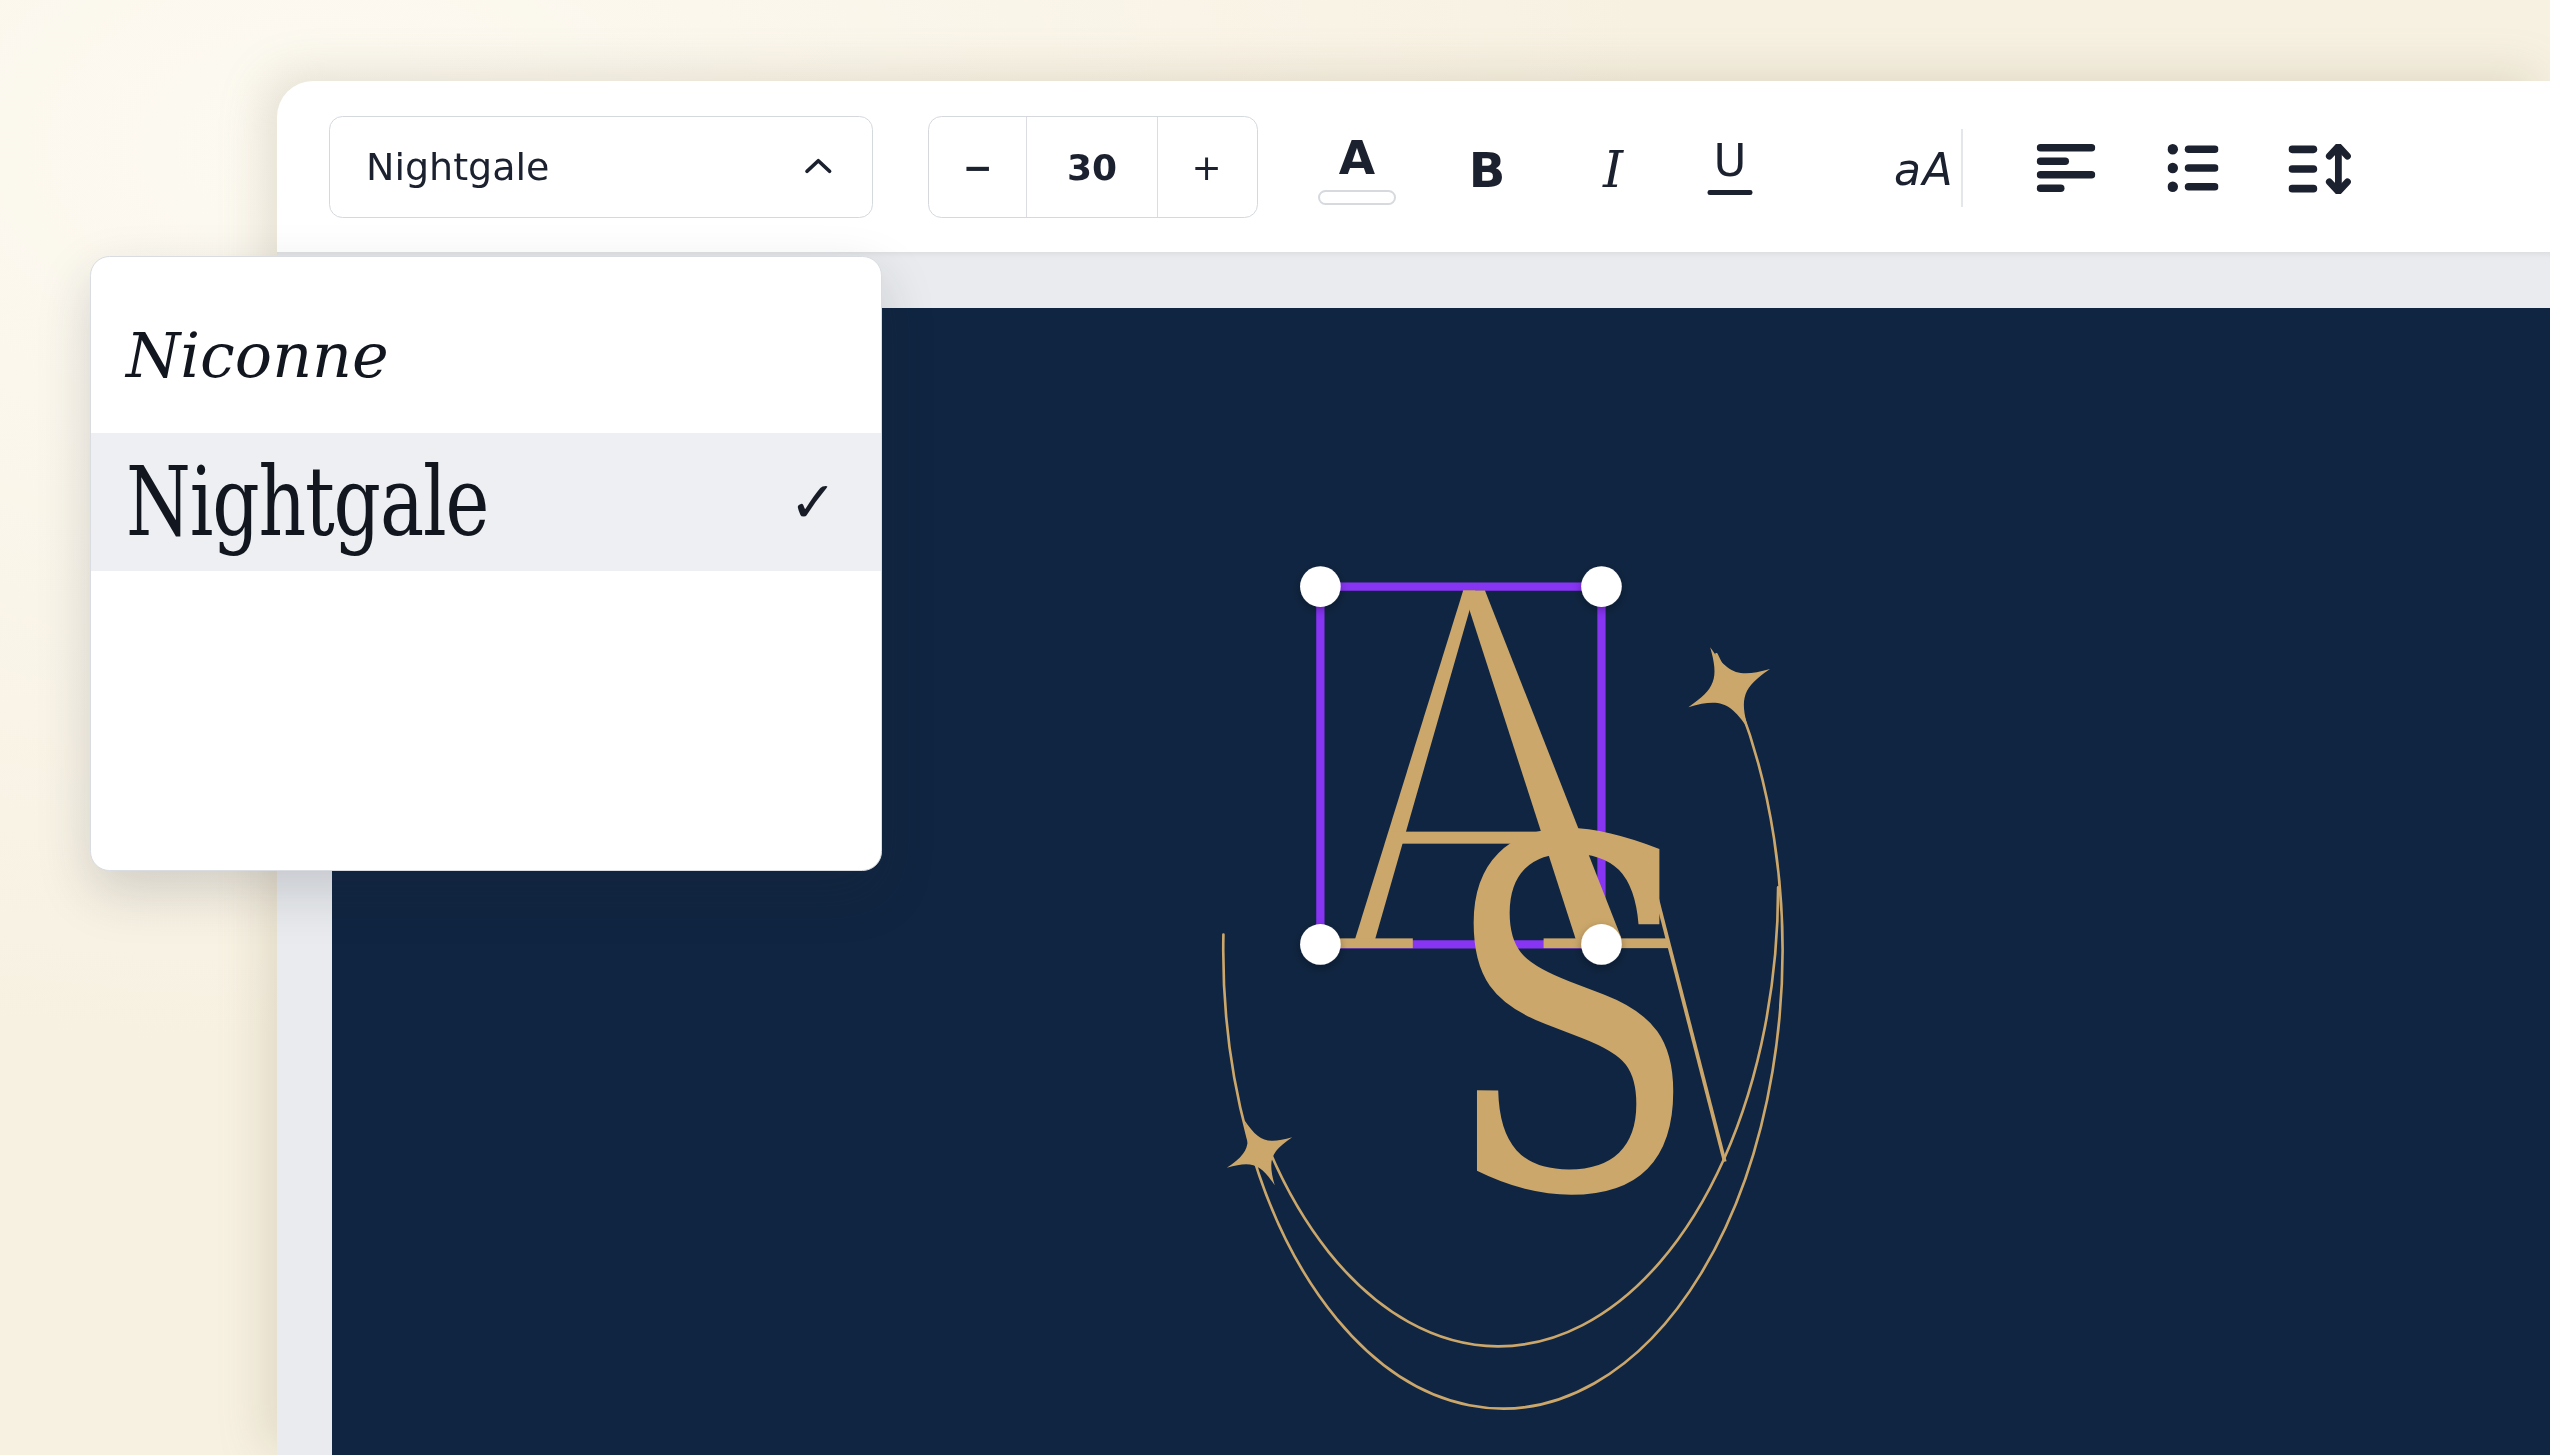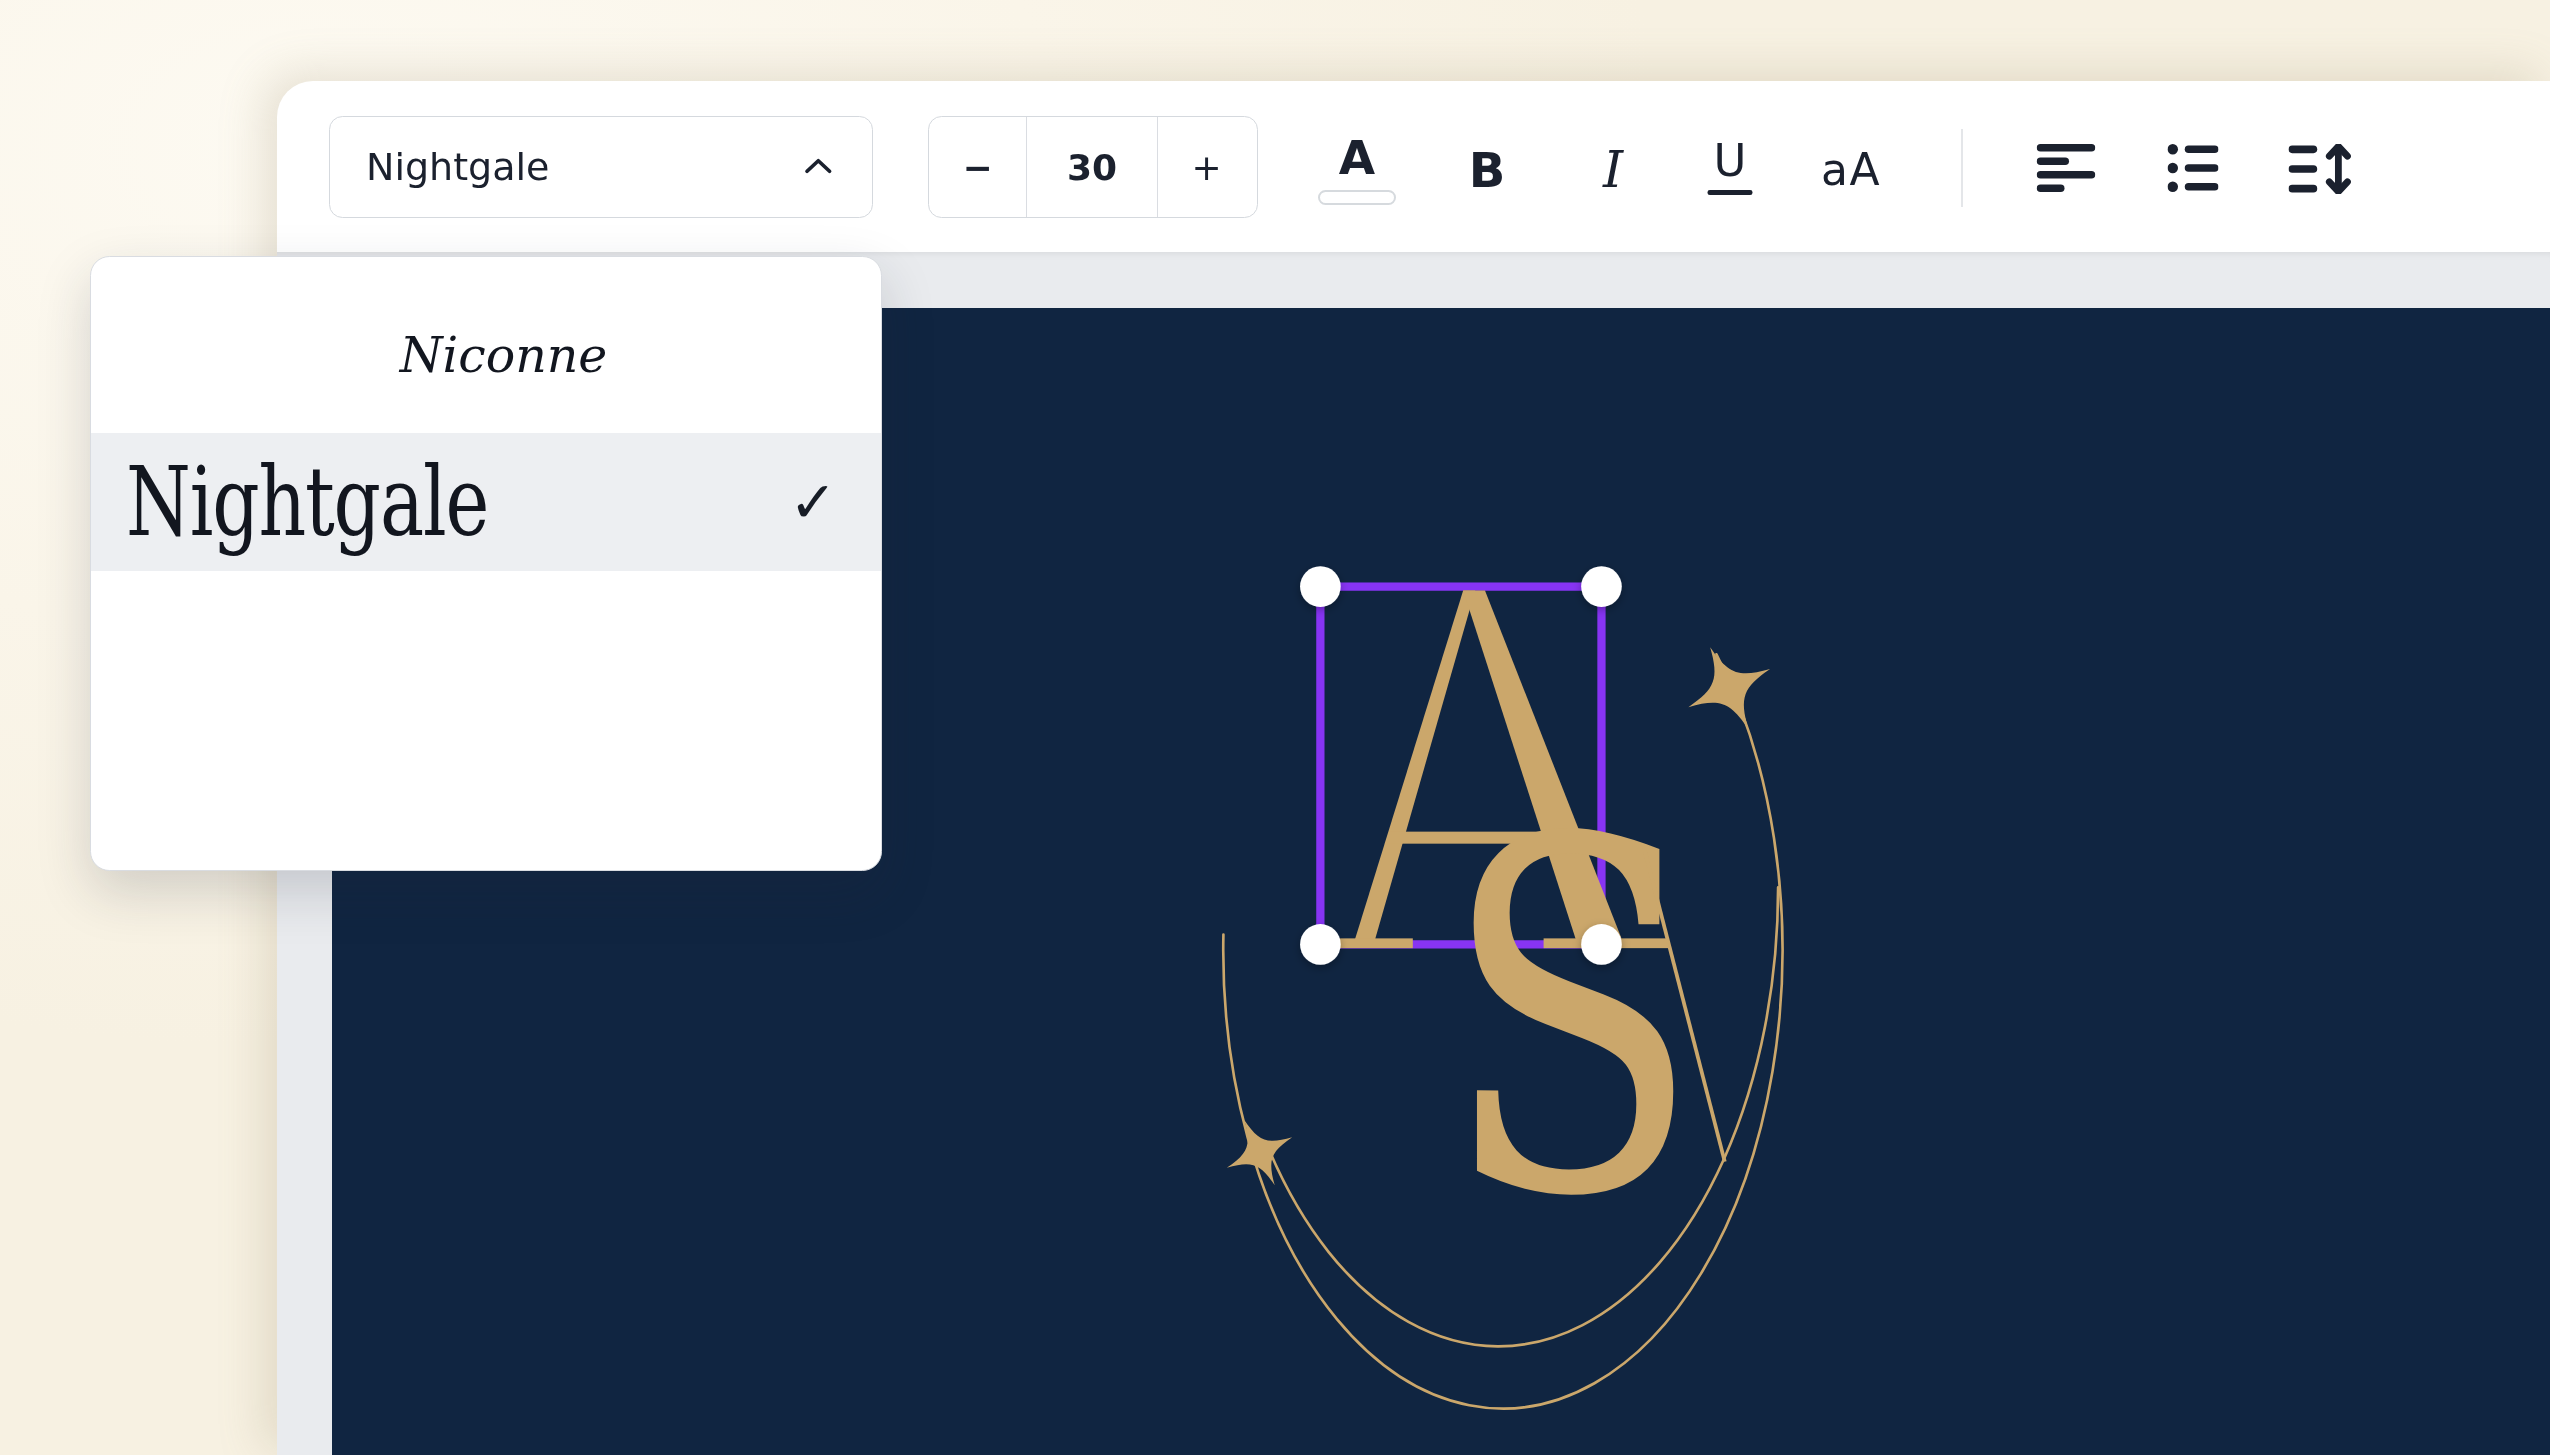--- a/index.html
+++ b/index.html
@@ -45,21 +45,21 @@
   .txt-color .glyph { font-size:47px; font-weight:600; line-height:1; }
   .color-swatch {
     width:78px; height:15px; margin-top:9px;
     background:#ffffff; border:2.3px solid #d6dade; border-radius:7.5px;
   }
   .bold-btn   { left:1210px; } .bold-btn .glyph { font-size:48px; font-weight:900; }
   .italic-btn { left:1336px; } .italic-btn .glyph { font-family:"DejaVu Serif","Liberation Serif",serif; font-style:italic; font-size:51px; font-weight:500; }
   .under-btn  { left:1453px; flex-direction:column; top:44px; }
   .under-btn .glyph { font-size:45px; font-weight:500; line-height:1; }
   .under-bar { width:45px; height:5.3px; background:#1b212e; border-radius:2.3px; margin-top:6.8px; }
-  .case-btn   { left:1574px; } .case-btn .glyph { font-size:44px; font-weight:500; letter-spacing:1.5px; }
+  .case-btn   { left:1647px;font-style:italic; } .case-btn .glyph { font-size:44px; font-weight:500; letter-spacing:1.5px; }
 
   .tb-divider { position:absolute; left:1684px; top:48px; width:2.3px; height:78px; background:#e4e6e9; }
 
   .svg-btn { position:absolute; transform:translateX(-50%); top:63px; }
 
   
   .workspace {
     position:absolute; left:0; top:171px; right:0; bottom:0;
     background:#e9ebee;
     box-shadow:inset 0 7.5px 9px -7.5px rgba(0,0,0,.10);
@@ -71,21 +71,21 @@
   .design-canvas svg { display:block; width:100%; height:100%; }
 
   
   .font-dropdown {
     position:absolute; left:90px; top:256px; width:792px; height:615px;
     background:#ffffff; border:1.5px solid #d9dce1; border-radius:19.5px;
     box-shadow:0 21px 53px rgba(35,38,55,.18);
     z-index:20; overflow:hidden;
   }
   .dd-item { position:absolute; left:0; right:0; display:flex; align-items:center; padding-left:35px; cursor:pointer; color:#12161f; }
-  .dd-niconne  { top:21px;  height:155px; font-family:"DejaVu Serif","Liberation Serif",serif; font-style:italic; font-size:49px;justify-content:center; }
+  .dd-niconne  { top:21px;  height:155px; font-family:"DejaVu Serif","Liberation Serif",serif; font-style:italic; font-size:62px; }
   .dd-nightgale{ top:176px; height:138px; background:#edeff2; }
   .dd-nightgale .dd-label { font-family:"DejaVu Serif","Liberation Serif",serif; font-size:95px; transform:scaleX(.78); transform-origin:left center; letter-spacing:-1.5px; }
   .dd-check { position:absolute; right:44px; top:50%; transform:translateY(-50%); font-size:57px; font-weight:400; color:#171c26; }
   .dd-notable { top:314px; height:135px; font-weight:900; font-size:65px; letter-spacing:0.8px; }
   .dd-nunito  { top:450px; height:150px; font-weight:500; font-size:68px; }
 </style>
 </head>
 <body>
 
 <div class="editor-card">

